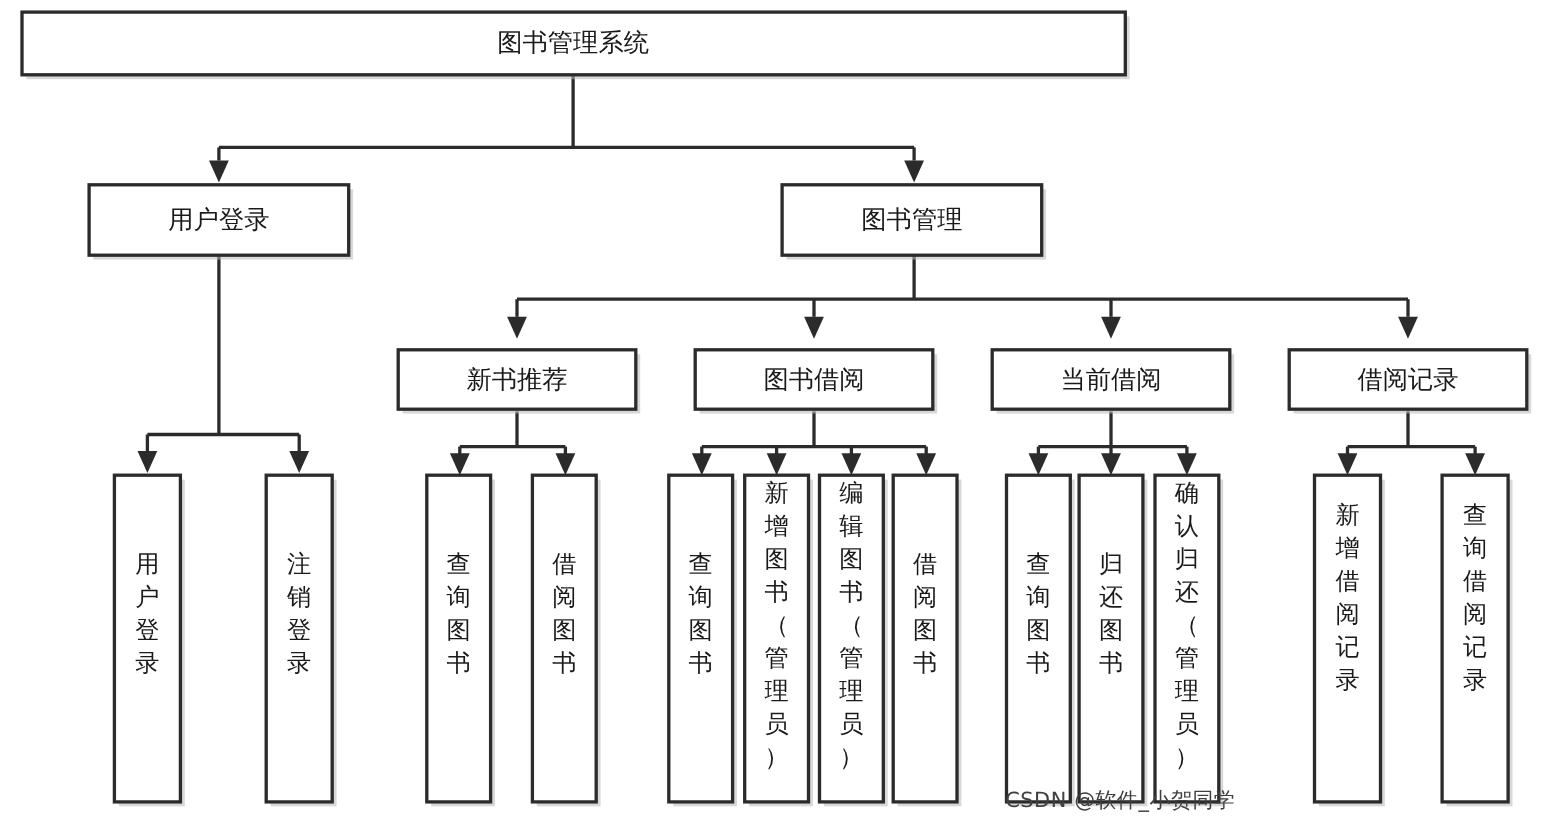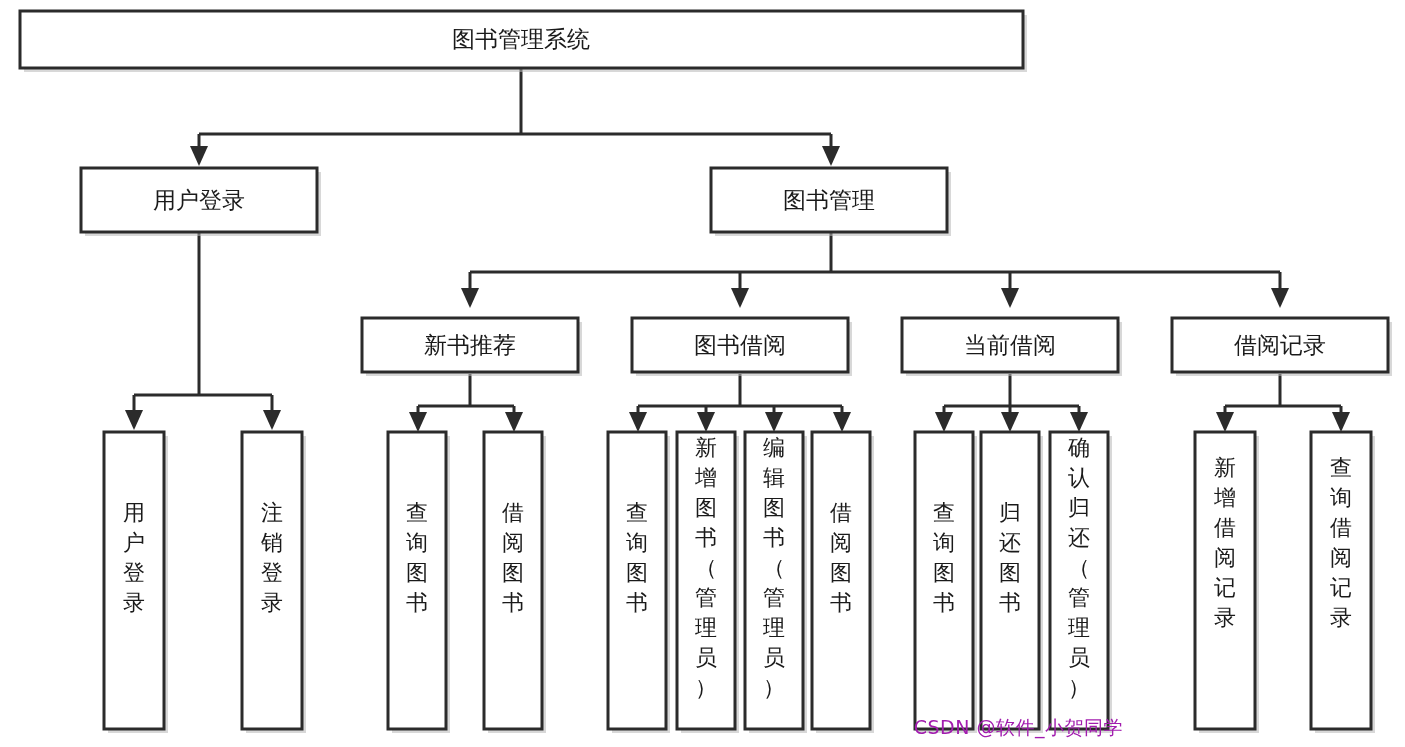--- a/index.html
+++ b/index.html
@@ -56,21 +56,21 @@
     font-family: "DejaVu Sans", "Liberation Sans", sans-serif;
     font-size: 22px;
     text-anchor: middle;
   }
   .watermark {
     position: absolute;
     right: 6px;
     bottom: 6px;
     font-family: "DejaVu Sans", "Liberation Sans", sans-serif;
     font-size: 19px;
-    color: #a21caf;
+    color: #404040;
     letter-spacing: 0.5px;
     white-space: nowrap;
     pointer-events: none;
   }
 </style>
 </head>
 <body>
 
 <div id="diagram-root">
   <svg class="flow" viewBox="0 0 1405 747" xmlns="http://www.w3.org/2000/svg">

